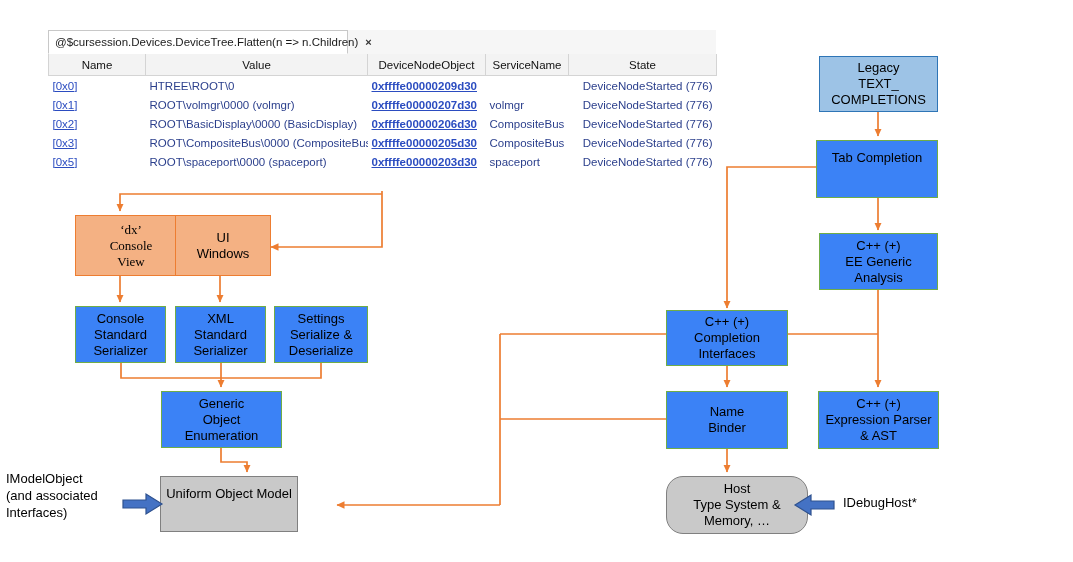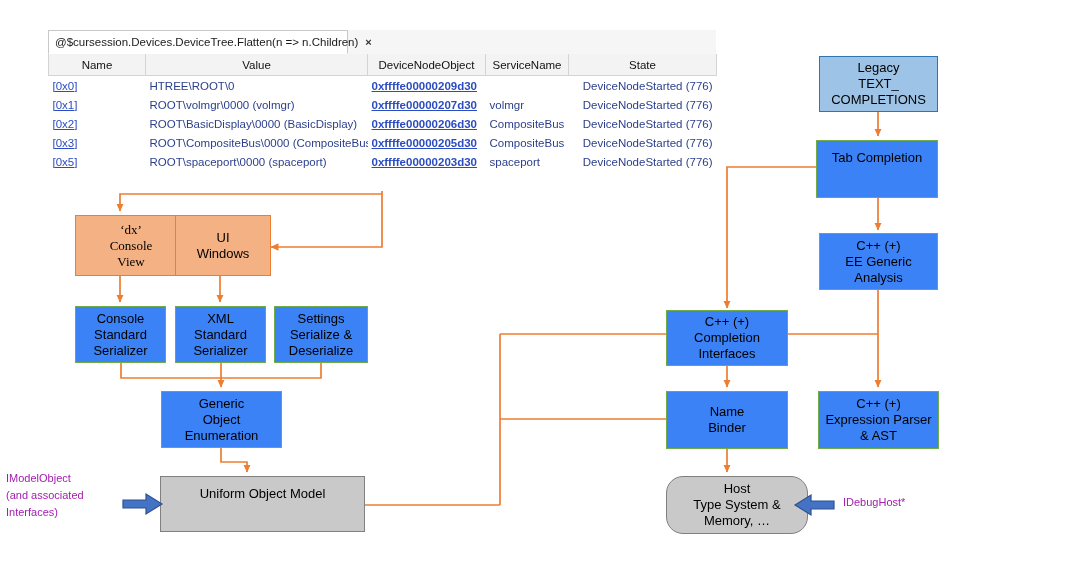--- a/index.html
+++ b/index.html
@@ -34,21 +34,21 @@
   
   .node{position:absolute;box-sizing:border-box;display:flex;align-items:center;
         justify-content:center;text-align:center;font-size:13px;line-height:16px;color:#000;}
   .node .lines{padding:0 4px;}
   .green{background:#3b82f6;border:1px solid #70ad47;}
   .orange{background:#f4b183;border:1px solid #ed7d31;}
   .blue{background:#9dc3e6;border:1px solid #2e75b6;}
   .grey{background:#c9c9c9;border:1px solid #808080;}
   .node.top-text{align-items:flex-start;padding-top:9px;}
 
-  .sidelabel{position:absolute;font-size:11px;line-height:17px;color:#a21caf;}
+  .sidelabel{position:absolute;font-size:13px;line-height:17px;color:#000000;}
 
   svg.wires{position:absolute;left:0;top:0;width:1073px;height:562px;pointer-events:none;}
 </style>
 </head>
 <body>
 
 <div id="canvas">
 
   <svg class="wires" viewBox="0 0 1073 562">
     <defs>
@@ -201,21 +201,21 @@
   </div>
 
   <div class="node green" style="left:274px;top:298px;width:94px;height:57px;">
     <div class="lines">
       <div>Settings</div>
       <div>Serialize &amp;</div>
       <div>Deserialize</div>
     </div>
   </div>
 
-  <div class="node grey top-text" style="left:160px;top:468px;width:205px;height:56px;">
+  <div class="node grey top-text" style="left:160px;top:468px;width:138px;height:56px;">
     <div class="lines">
       <div>Uniform Object Model</div>
     </div>
   </div>
 
   <div class="sidelabel" style="left:6px;top:462px;width:140px;">
     <div>IModelObject</div>
     <div>(and associated</div>
     <div>Interfaces)</div>
   </div>

